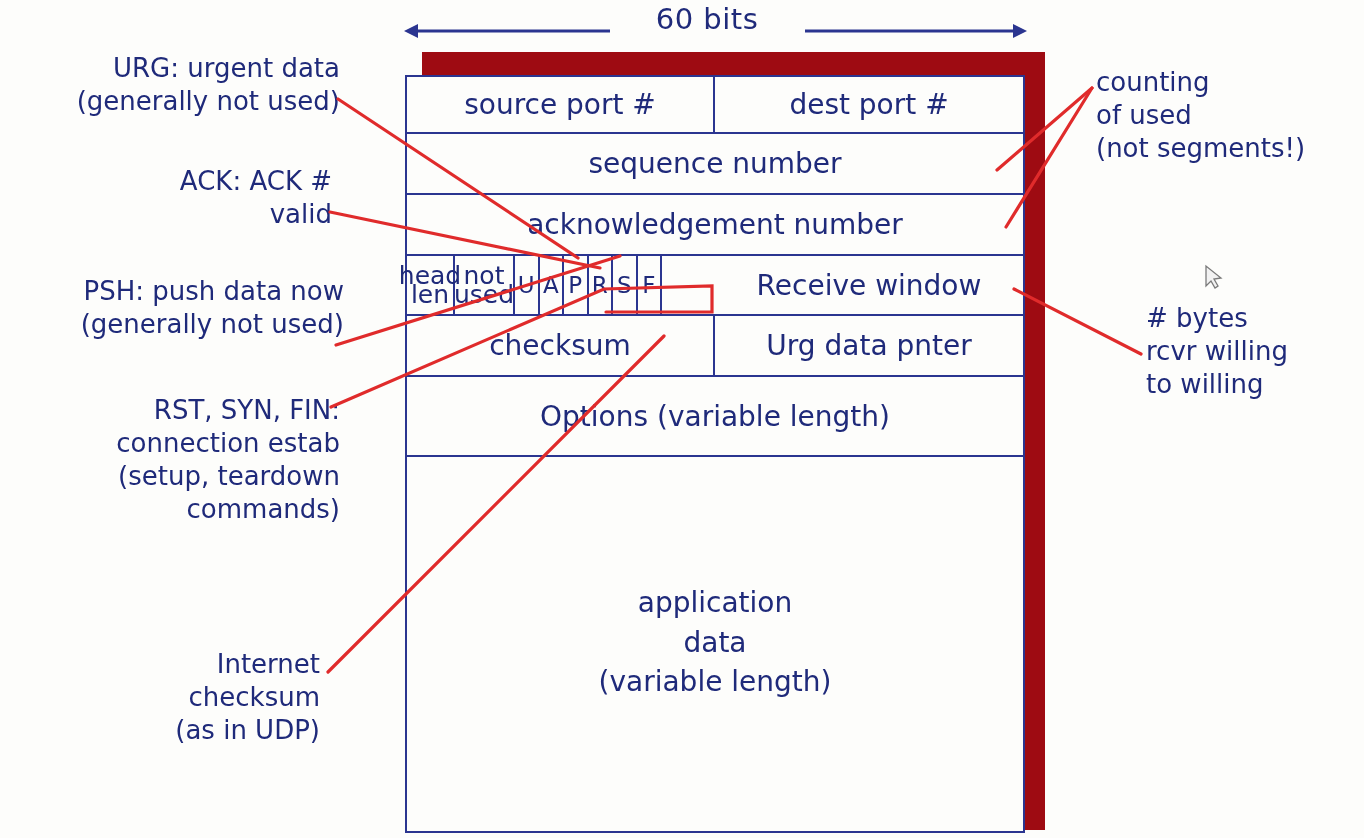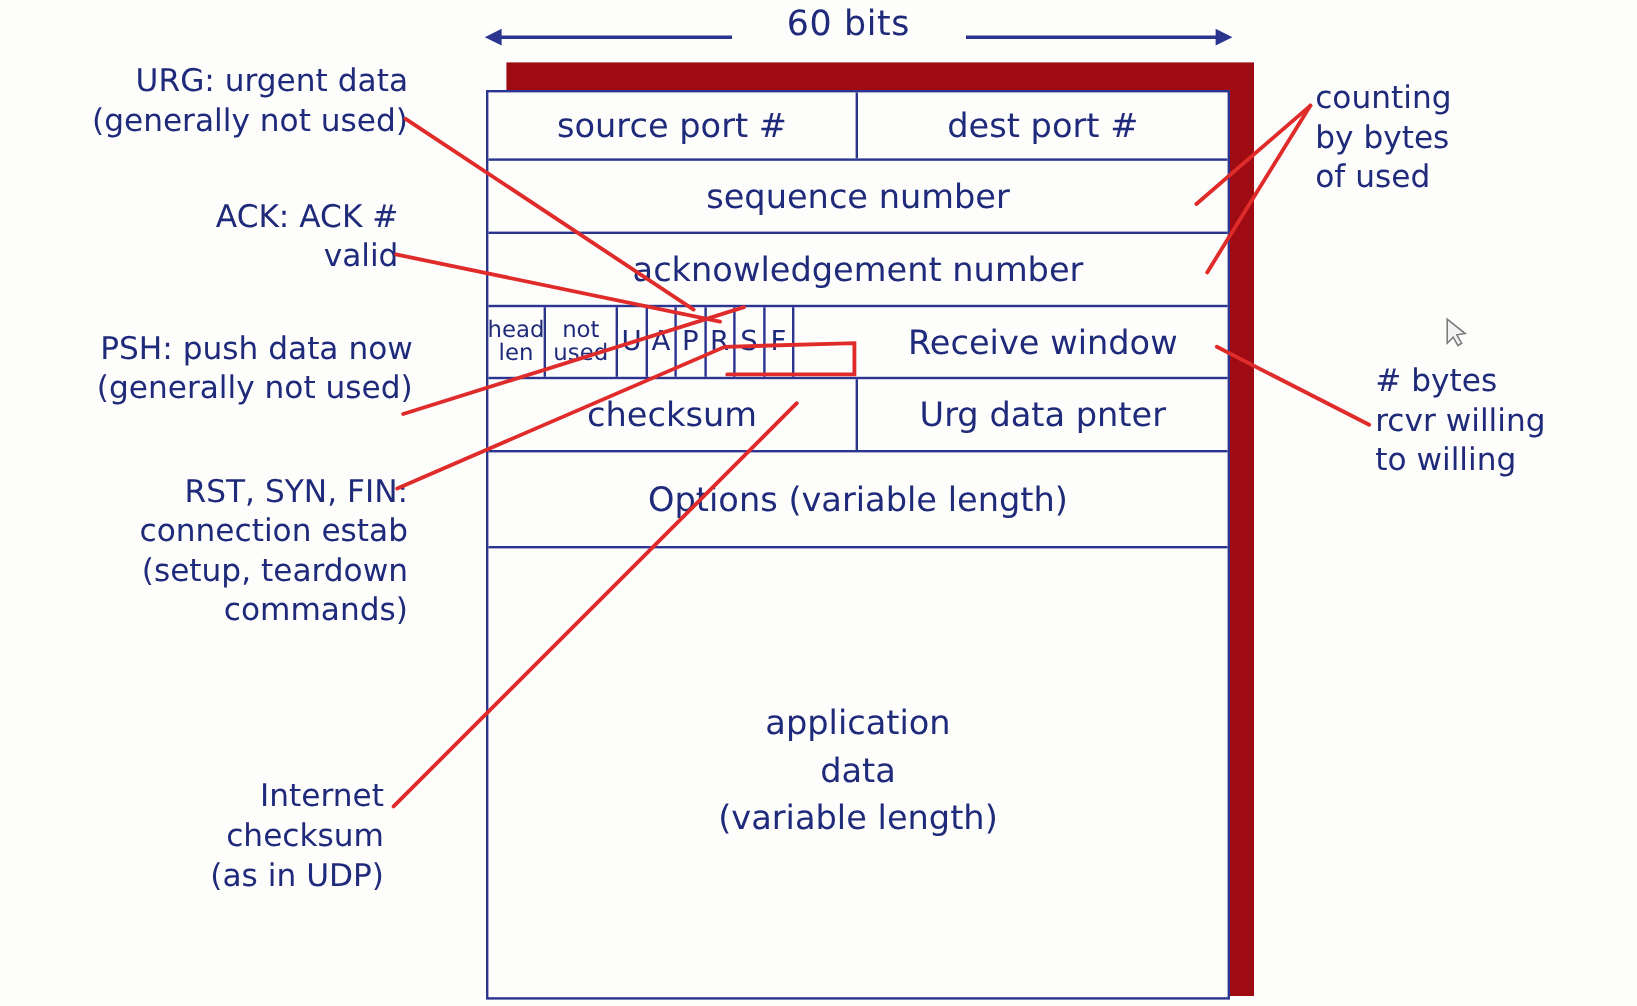--- a/index.html
+++ b/index.html
@@ -33,21 +33,21 @@
   #r-seq{height:61px;}
   #r-ack{height:61px;}
   #r-flags{height:60px;}
   #r-cksum{height:61px;}
   #r-options{height:80px;}
   #r-appdata{height:431px;align-items:center;}
 
   
   #flags-left{width:50%;display:flex;height:100%;}
   .smallcell{display:flex;flex-direction:column;align-items:center;
-             justify-content:center;font-size:19px;line-height:19px;
+             justify-content:center;font-size:25px;line-height:19px;
              color:#1f2a7a;box-sizing:border-box;text-align:right;}
   #cell-headlen{width:48px;border-right:2px solid #2b3590;}
   #cell-notused{width:60px;border-right:2px solid #2b3590;}
   .flagbit{width:24.5px;border-right:2px solid #2b3590;
            display:flex;align-items:center;justify-content:center;
            font-size:23px;color:#1f2a7a;box-sizing:border-box;height:100%;}
   .flagbit.last{border-right:2px solid #2b3590;}
 
   #appdata-text{width:100%;text-align:center;font-size:28px;line-height:1.42;
                 color:#1f2a7a;margin-top:-60px;}
@@ -152,22 +152,22 @@
       <div>commands)</div>
     </div>
   <div class="annot right-al" id="a-icks">
       <div>Internet</div>
       <div>checksum</div>
       <div>(as in UDP)</div>
     </div>
 
   <div class="annot left-al" id="a-counting">
       <div>counting</div>
-      <div>by bytes</div>
       <div>of used</div>
+      <div>(not segments!)</div>
     </div>
   <div class="annot left-al" id="a-bytes">
       <div># bytes</div>
       <div>rcvr willing</div>
       <div>to willing</div>
     </div>
 
   <svg id="overlay" viewBox="0 0 1364 838">
 
     <g stroke="#2b3590" stroke-width="3" fill="none">

